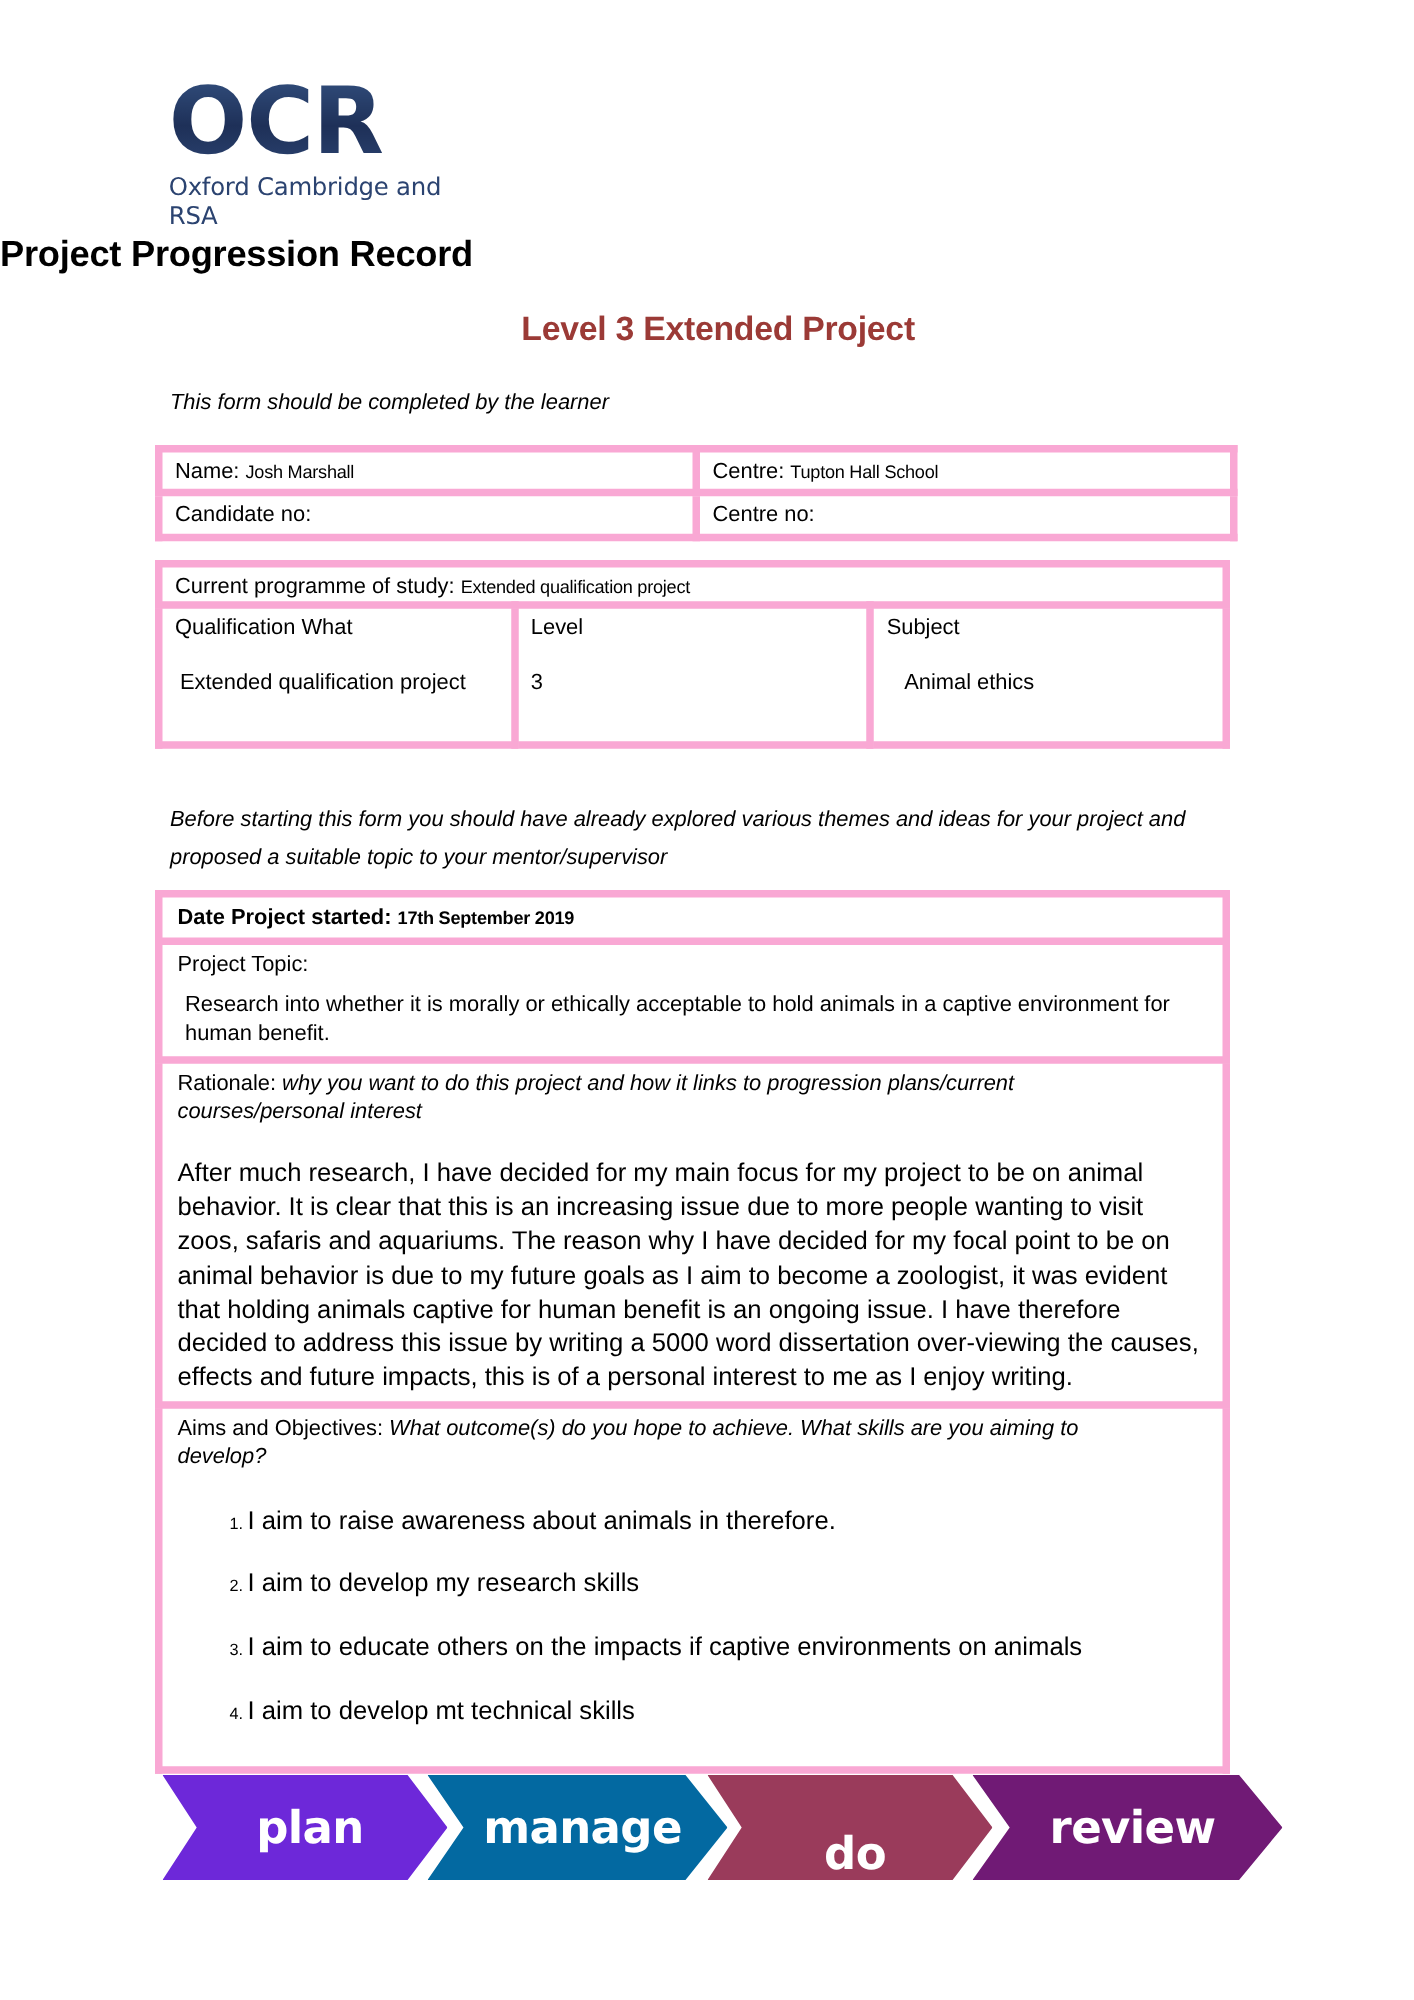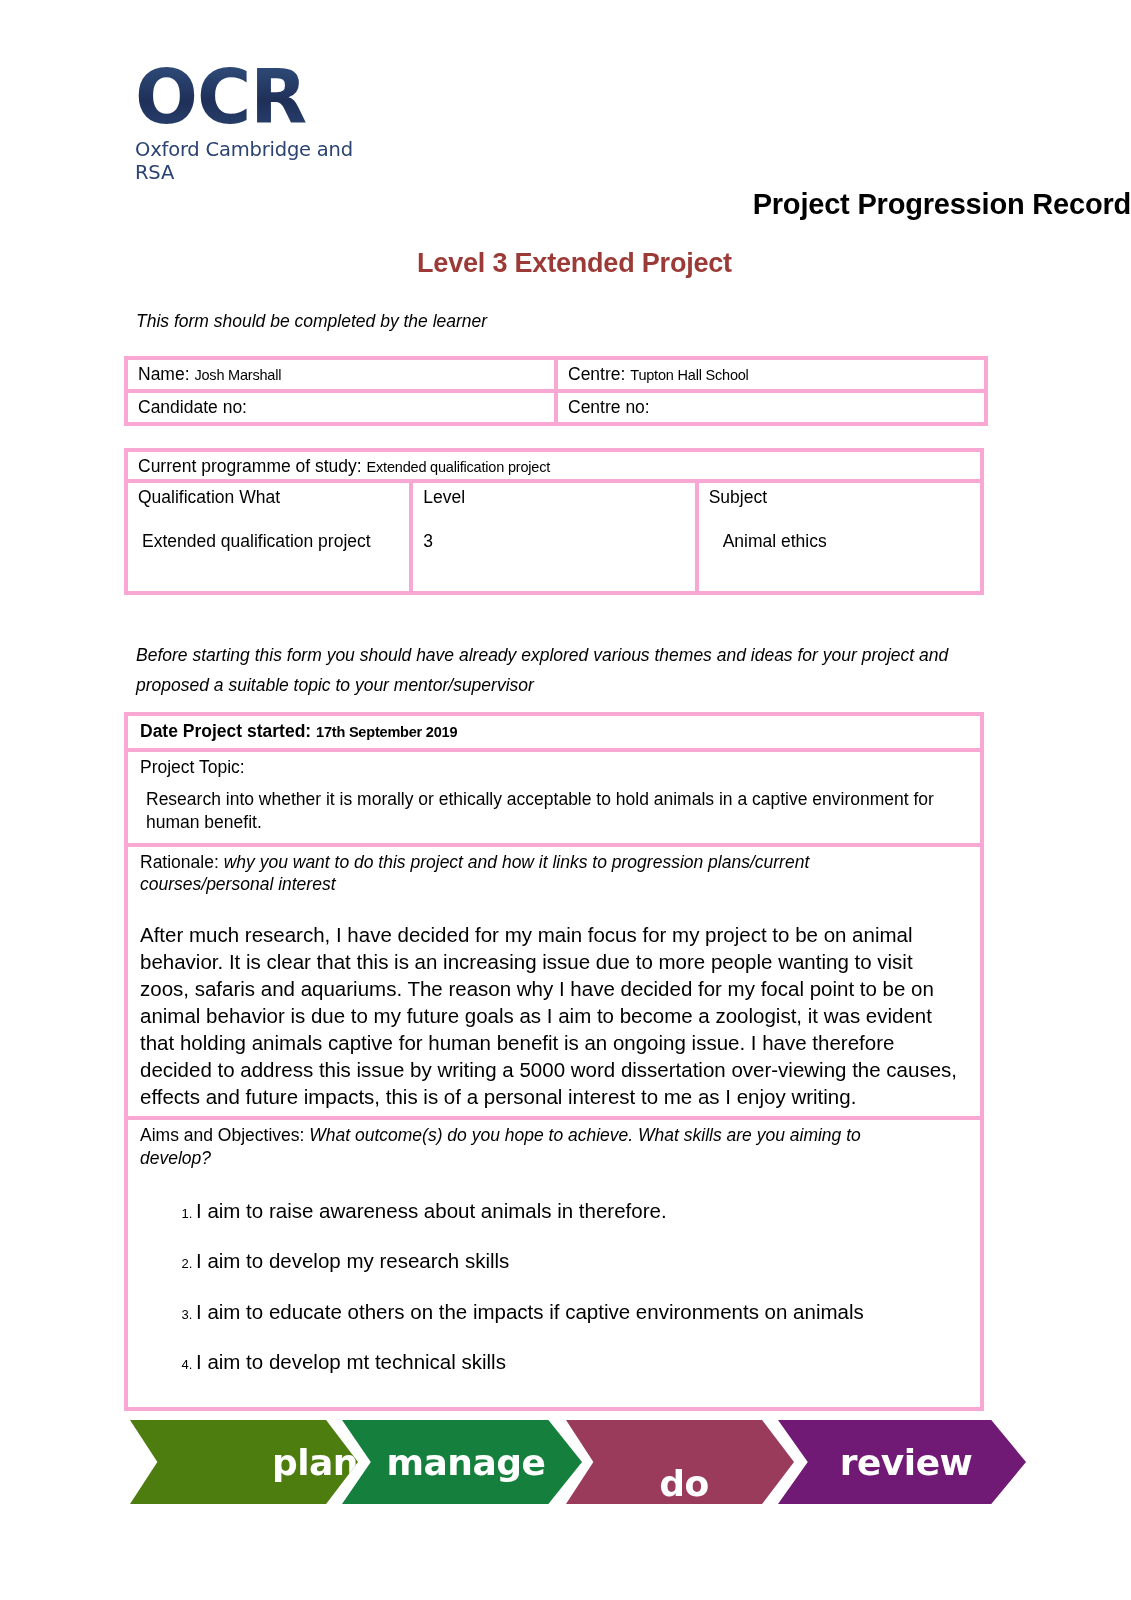--- a/index.html
+++ b/index.html
@@ -47,21 +47,21 @@
     color: #2B4370;
     margin-top: 2px;
     letter-spacing: -0.2px;
   }
 
   
   .doc-title {
     position: absolute;
     left: 0; right: 0;
     top: 188px;
-    text-align: right;
+    text-align: left;
     font-family: "Liberation Sans", sans-serif;
     font-weight: bold;
     font-size: 29px;
     color: #000;
     letter-spacing: -0.2px;
   }
   .doc-subtitle {
     position: absolute;
     left: 18px; right: 0;
     top: 248px;
@@ -82,21 +82,21 @@
     color: #000;
   }
 
   
   .tbl {
     position: absolute;
     border-collapse: collapse;
     table-layout: fixed;
   }
   .tbl td {
-    border: 4px solid #f9a8d4;
+    border: 6px solid #f9a8d4;
     vertical-align: top;
     padding: 3px 8px 4px 10px;
     font-size: 17.5px;
     line-height: 1.26;
   }
   .lbl { font-family: "Liberation Sans", sans-serif; font-size: 17.5px; }
   .val {
     font-family: "Liberation Sans", sans-serif;
     font-size: 14.5px;
     letter-spacing: -0.2px;
@@ -301,24 +301,24 @@
               <li><span class="aim-text">I aim to develop my research skills</span></li>
               <li><span class="aim-text">I aim to educate others on the impacts if captive environments on animals</span></li>
               <li><span class="aim-text">I aim to develop mt technical skills</span></li>
             </ol>
       </td>
     </tr>
   </tbody>
     </table>
 
   <div class="footer" id="footer-steps">
-      <div class="chev" id="chev-0" style="background: #4d7c0f; z-index: 10; justify-content: flex-end;">
+      <div class="chev" id="chev-0" style="background: #6d28d9; z-index: 10;">
         <span>plan</span>
       </div>
-      <div class="chev" id="chev-1" style="background: #15803d; z-index: 9;">
+      <div class="chev" id="chev-1" style="background: #0369a1; z-index: 9;">
         <span>manage</span>
       </div>
       <div class="chev" id="chev-2" style="background: rgb(154, 59, 91); z-index: 8;">
         <span>do</span>
       </div>
       <div class="chev" id="chev-3" style="background: #701a75; z-index: 7;">
         <span>review</span>
       </div>
     </div>
 

